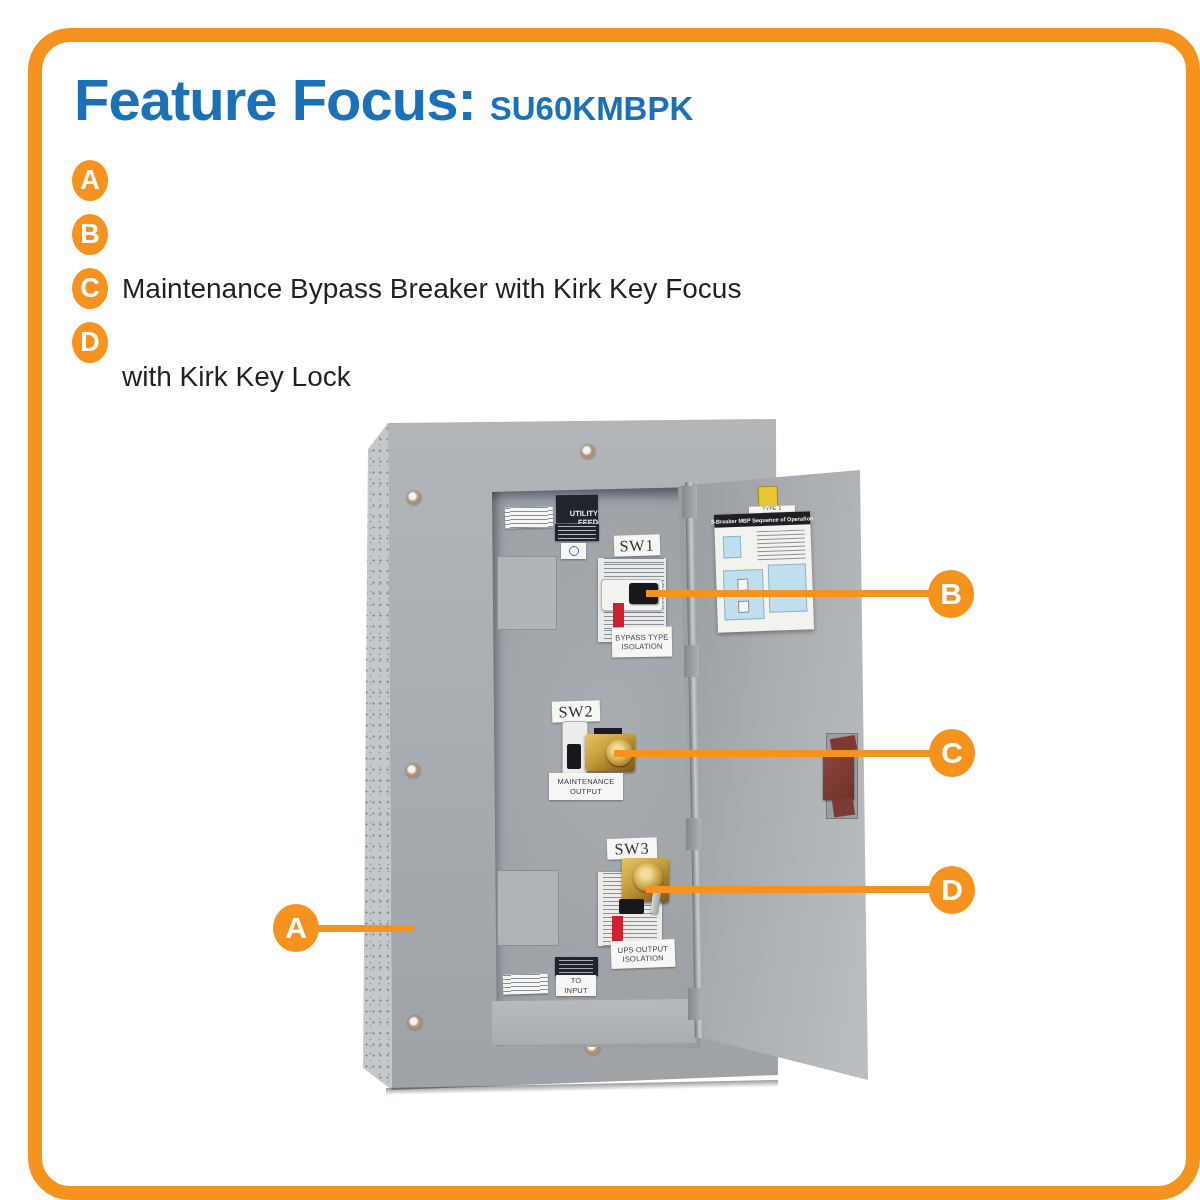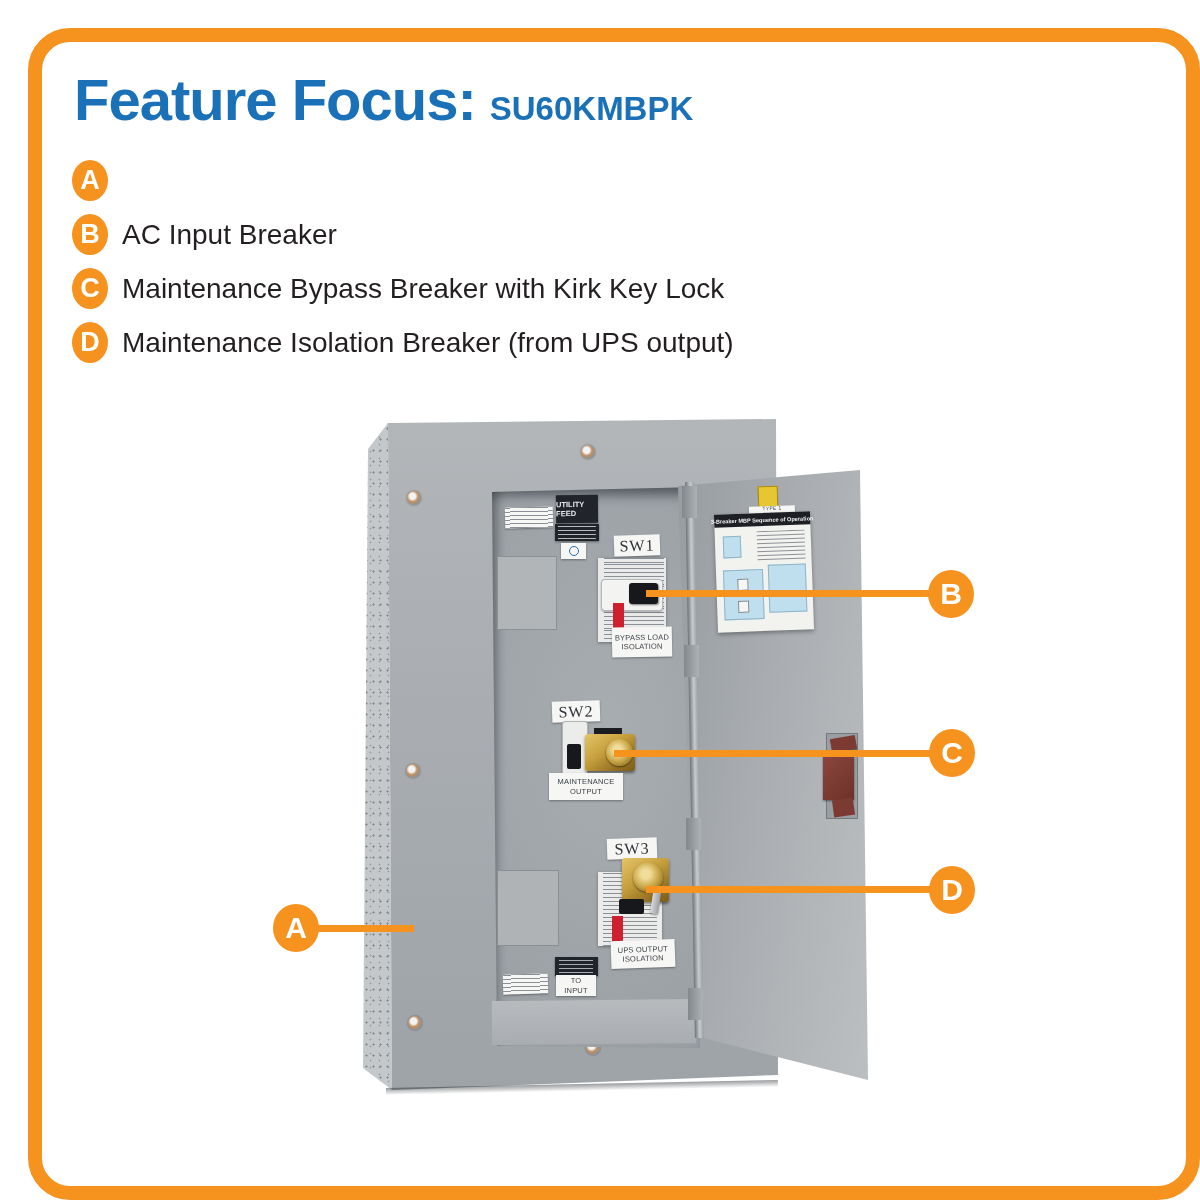--- a/index.html
+++ b/index.html
@@ -59,30 +59,29 @@
   <div id="title-row" class="abs">
     <span id="title-main">Feature Focus:</span><span id="title-model">SU60KMBPK</span>
   </div>
 
   <div id="features" class="abs">
     <div class="feat-row">
       <div class="feat-badge">A</div>
     </div>
     <div class="feat-row">
       <div class="feat-badge">B</div>
-      <div class="feat-text">AC Input Breaker</div>
     </div>
     <div class="feat-row">
       <div class="feat-badge">C</div>
-      <div class="feat-text">Maintenance Bypass Breaker with Kirk Key Lock</div>
+      <div class="feat-text">Maintenance Bypass Breaker with Kirk Key Focus</div>
     </div>
     <div class="feat-row" style="margin-bottom:0;">
       <div class="feat-badge">D</div>
-      <div class="feat-text">Maintenance Isolation Breaker (from UPS output)</div>
-    </div>
+    </div>
+    <div class="feat-text2">with Kirk Key Lock</div>
   </div>
 
   <div id="photo" class="abs" style="left:0;top:0;width:1200px;height:1200px;">
 
     <div class="abs speckle" style="left:363px;top:423px;width:30px;height:668px;
          clip-path:polygon(25px 0px,29px 667px,0px 645px,5px 26px);"></div>
 
     <div class="abs" style="left:388px;top:417px;width:391px;height:674px;
          clip-path:polygon(0px 6px,388px 2px,390px 658px,4px 673px);
          background:linear-gradient(180deg,#b2b6b9 0%,#a9adb1 45%,#9ea3a7 100%);"></div>
@@ -104,21 +103,21 @@
     <div class="abs" style="left:492px;top:1000px;width:204px;height:44px;transform:rotate(-0.6deg);
          background:linear-gradient(180deg,#b7bbbe,#a9adb1);"></div>
 
     <div class="abs" style="left:497px;top:556px;width:60px;height:74px;background:#b1b5b8;
          box-shadow:inset 0 0 0 1px rgba(70,76,82,.35);"></div>
     <div class="abs" style="left:497px;top:870px;width:62px;height:76px;background:#afb3b6;
          box-shadow:inset 0 0 0 1px rgba(70,76,82,.35);"></div>
 
     <div class="abs wlabel finelines" style="left:505px;top:507px;width:48px;height:21px;transform:rotate(-1.5deg);"></div>
     <div class="abs blk" style="left:556px;top:495px;width:42px;height:28px;transform:rotate(-.5deg);
-         color:#e8e9ec;font-size:7.5px;font-weight:bold;text-align:left;line-height:1.2;padding-top:5px;box-sizing:border-box;">
+         color:#e8e9ec;font-size:7.5px;font-weight:bold;text-align:right;line-height:1.2;padding-top:14px;box-sizing:border-box;">
       <span class="pre">UTILITY
 FEED</span>
     </div>
     <div class="abs blk" style="left:555px;top:524px;width:44px;height:17px;
          background-image:repeating-linear-gradient(180deg,rgba(235,236,238,.75) 0 1px,transparent 1px 4px);
          background-size:86% 100%;background-position:50% 2px;background-repeat:no-repeat;"></div>
     <div class="abs wlabel" style="left:561px;top:543px;width:25px;height:16px;">
       <span style="width:8px;height:8px;border-radius:50%;border:1.5px solid #2a6db5;display:block;"></span>
     </div>
 
@@ -126,21 +125,21 @@
       <span class="swtag">SW1</span>
     </div>
     <div class="abs finelines" style="left:598px;top:558px;width:68px;height:84px;background-color:#e9eae9;
          box-shadow:0 1px 3px rgba(0,0,0,.35);background-size:88% 22px;background-position:6px 6px;background-repeat:repeat-y;"></div>
     <div class="abs" style="left:601px;top:579px;width:62px;height:32px;background:#f3f3f1;border-radius:4px;
          box-shadow:inset 0 0 0 1px rgba(120,125,130,.5),0 1px 2px rgba(0,0,0,.3);"></div>
     <div class="abs" style="left:629px;top:583px;width:29px;height:21px;background:#17181c;border-radius:3px;
          box-shadow:1px 1px 2px rgba(0,0,0,.5);"></div>
     <div class="abs" style="left:613px;top:603px;width:11px;height:26px;background:#ce2130;"></div>
     <div class="abs wlabel tiny" style="left:612px;top:627px;width:60px;height:30px;transform:rotate(-1deg);">
-      <span class="pre">BYPASS LOAD
+      <span class="pre">BYPASS TYPE
 ISOLATION</span>
     </div>
 
     <div class="abs wlabel" style="left:552px;top:701px;width:48px;height:21px;transform:rotate(-2deg);">
       <span class="swtag">SW2</span>
     </div>
     <div class="abs" style="left:562px;top:721px;width:26px;height:56px;background:#ececea;border-radius:4px;
          box-shadow:inset 0 0 0 1px rgba(120,125,130,.5),0 1px 2px rgba(0,0,0,.35);"></div>
     <div class="abs" style="left:567px;top:744px;width:14px;height:25px;background:#17181c;border-radius:2px;"></div>
     <div class="abs" style="left:594px;top:728px;width:28px;height:8px;background:#1b1c20;"></div>

